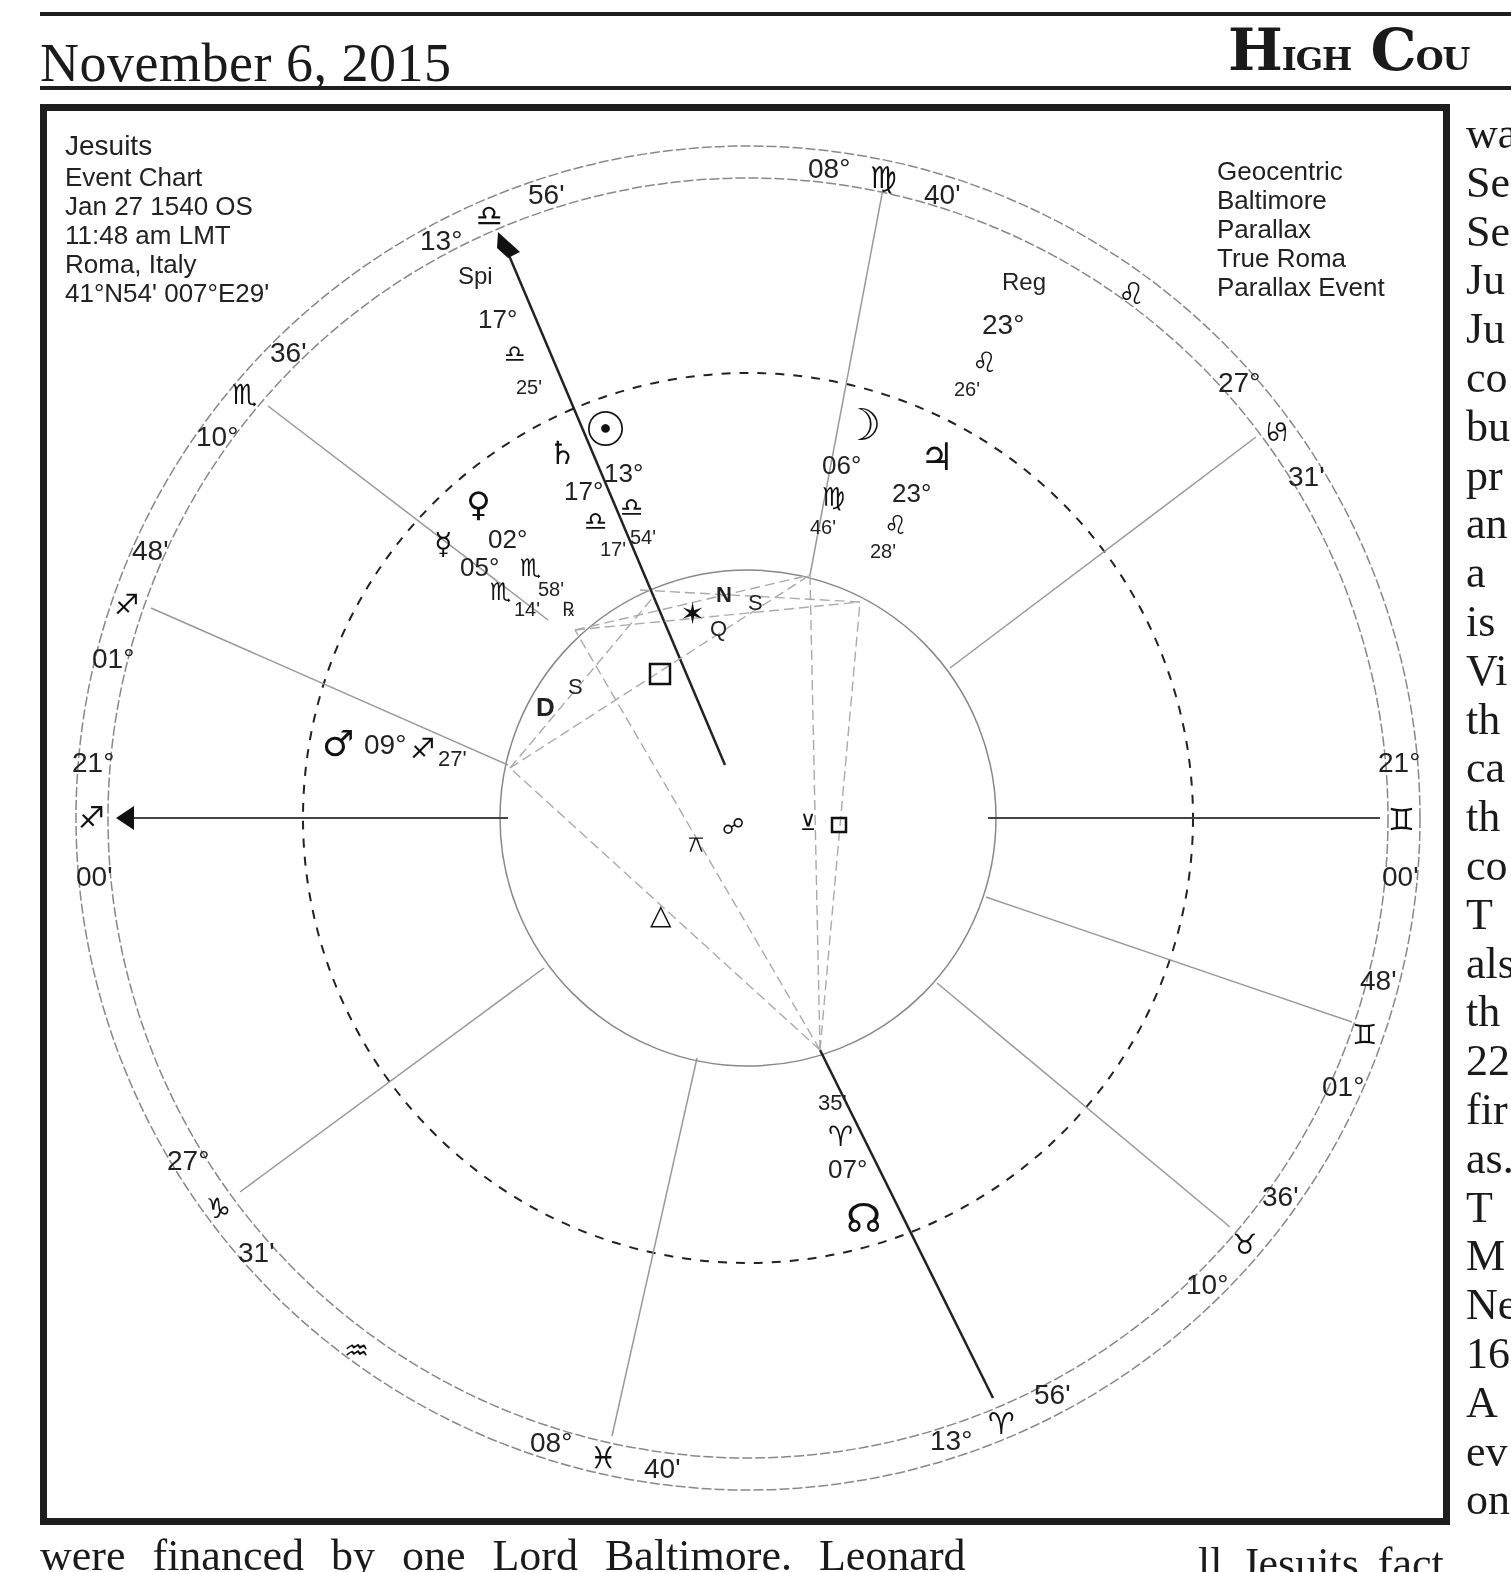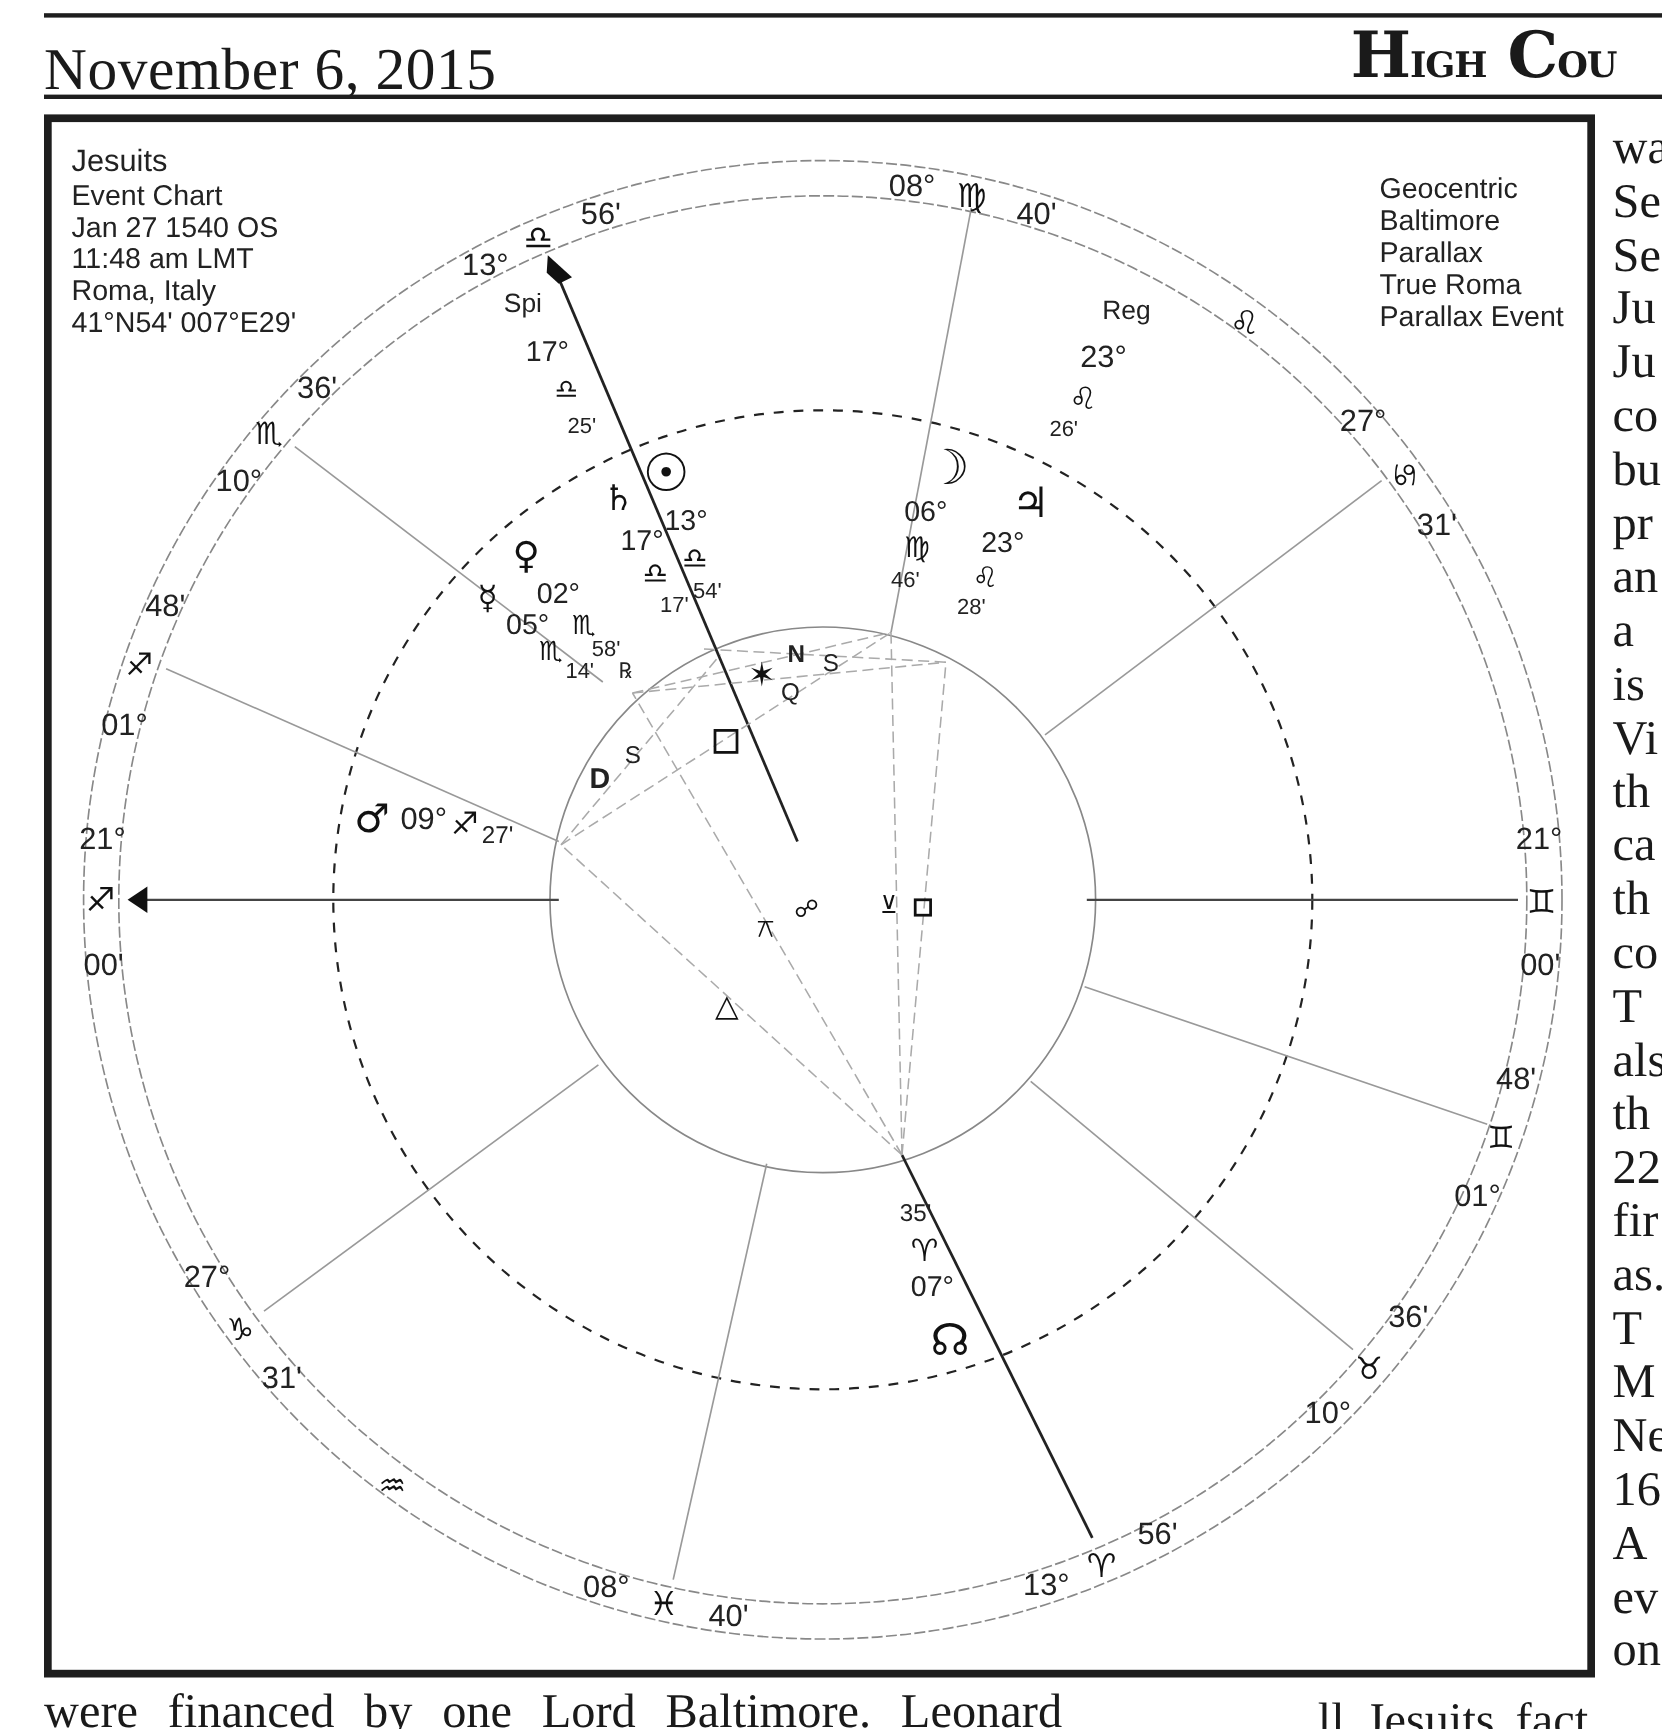--- a/index.html
+++ b/index.html
@@ -8,21 +8,21 @@
   #rule-top { top:12px; height:4px; }
   #rule-mid { top:86px; height:4px; }
   #page-date { position:absolute; left:40px; top:31px; font-family:"Liberation Serif", serif; font-size:54px; line-height:64px; letter-spacing:0.5px; }
   #masthead { position:absolute; left:1228px; top:14px; font-family:"DejaVu Serif", serif; font-weight:bold; font-size:58px; line-height:72px; white-space:nowrap; letter-spacing:-1px; }
   #masthead .sc { font-size:32px; }
   #chart-frame { position:absolute; left:40px; top:104px; width:1396px; height:1407px; border:7px solid #1e1e1e; background:#fff; overflow:hidden; }
   #chart-svg { position:absolute; left:-47px; top:-111px; width:1511px; height:1572px; }
   .info { position:absolute; font-family:"Liberation Sans", sans-serif; color:#222; line-height:29px; font-size:26px; }
   #info-left { left:18px; top:18px; }
   #info-left .title { font-size:28px; line-height:34px; }
-  #info-right { left:1207px; top:46px; }
+  #info-right { left:1170px; top:46px; }
   #side-col { position:absolute; left:1466px; top:110px; width:60px; font-family:"Liberation Serif", serif; font-size:44px; line-height:48.8px; white-space:nowrap; overflow:hidden; }
   #side-col div { height:48.8px; }
   #bottom-text { position:absolute; left:40px; top:1532px; font-family:"Liberation Serif", serif; font-size:44px; line-height:48px; white-space:nowrap; word-spacing:16px; }
   #bottom-right { position:absolute; left:1198px; top:1540px; font-family:"Liberation Serif", serif; font-size:44px; line-height:48px; white-space:nowrap; word-spacing:8px; }
   svg text { font-family:"Liberation Sans", sans-serif; fill:#222; }
   svg .glyph { font-family:"DejaVu Sans", sans-serif; fill:#111; }
 </style>
 </head>
 <body>
 

